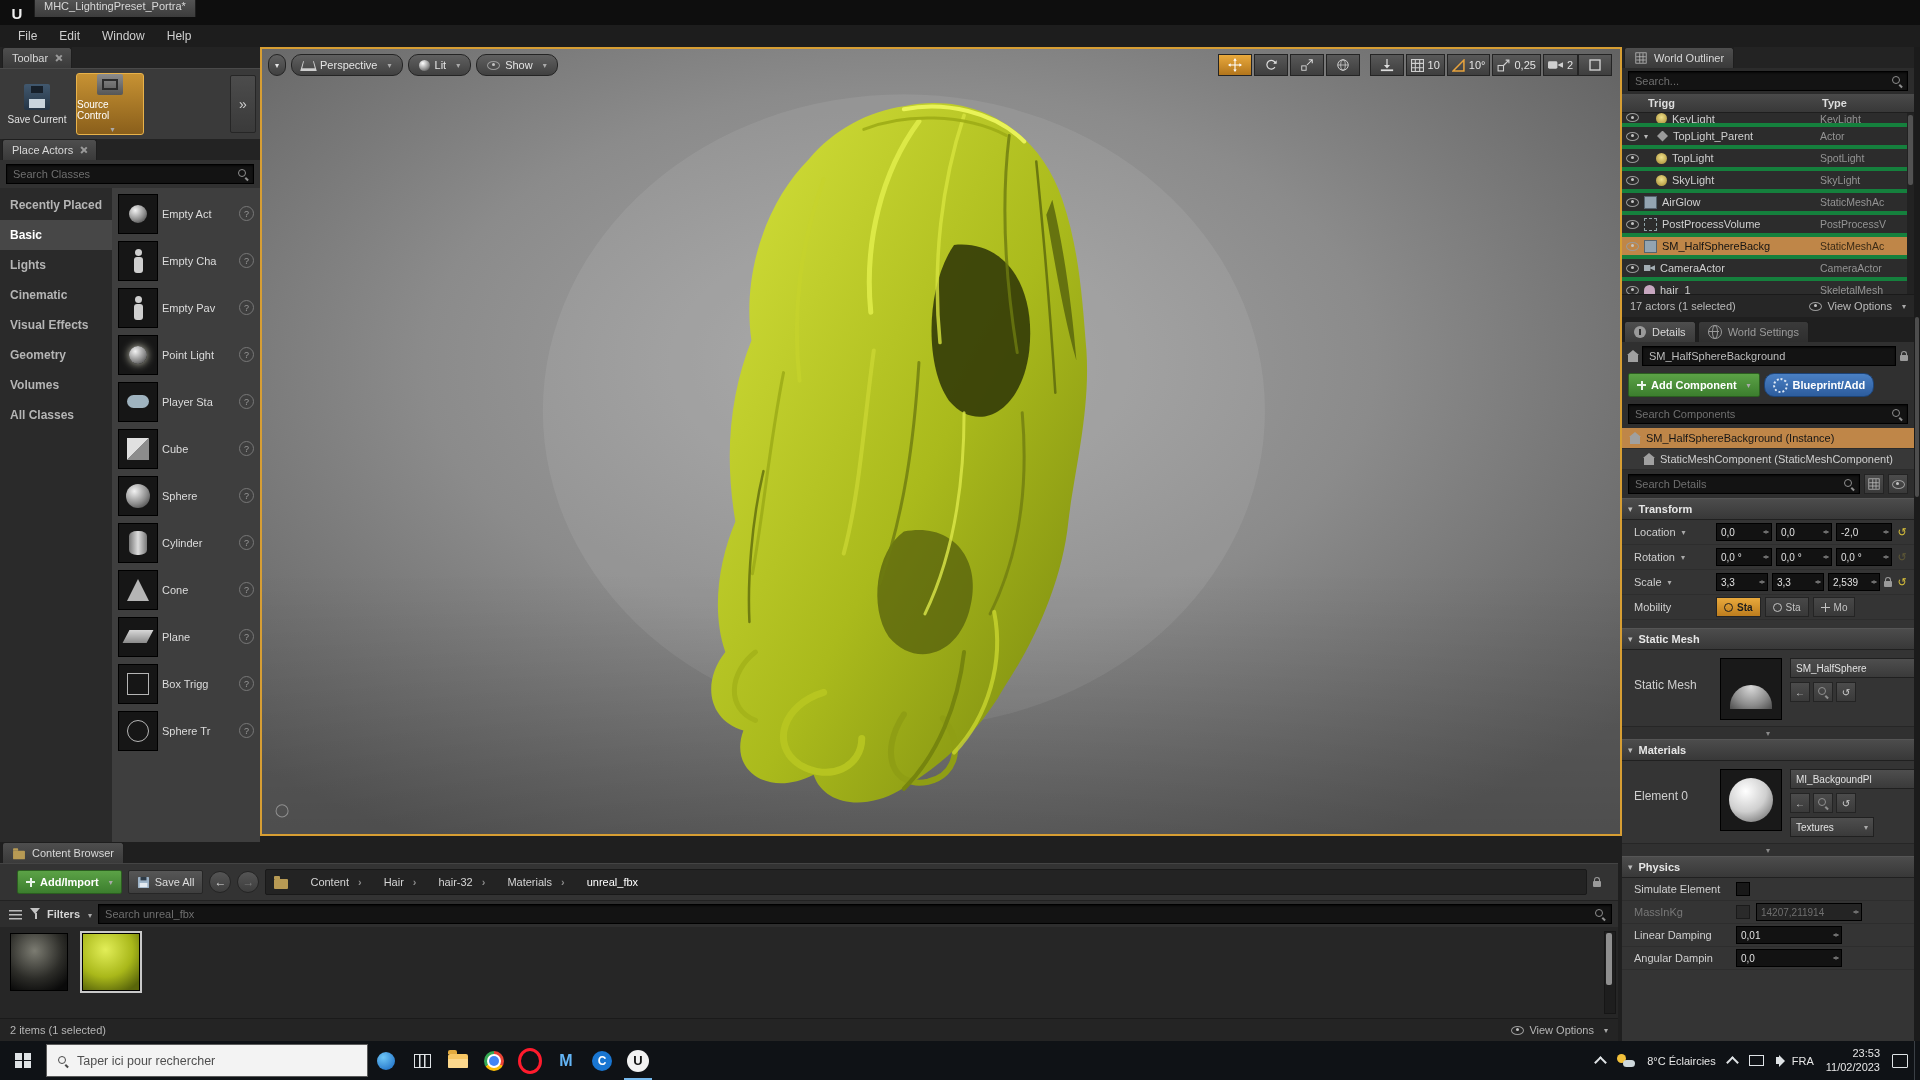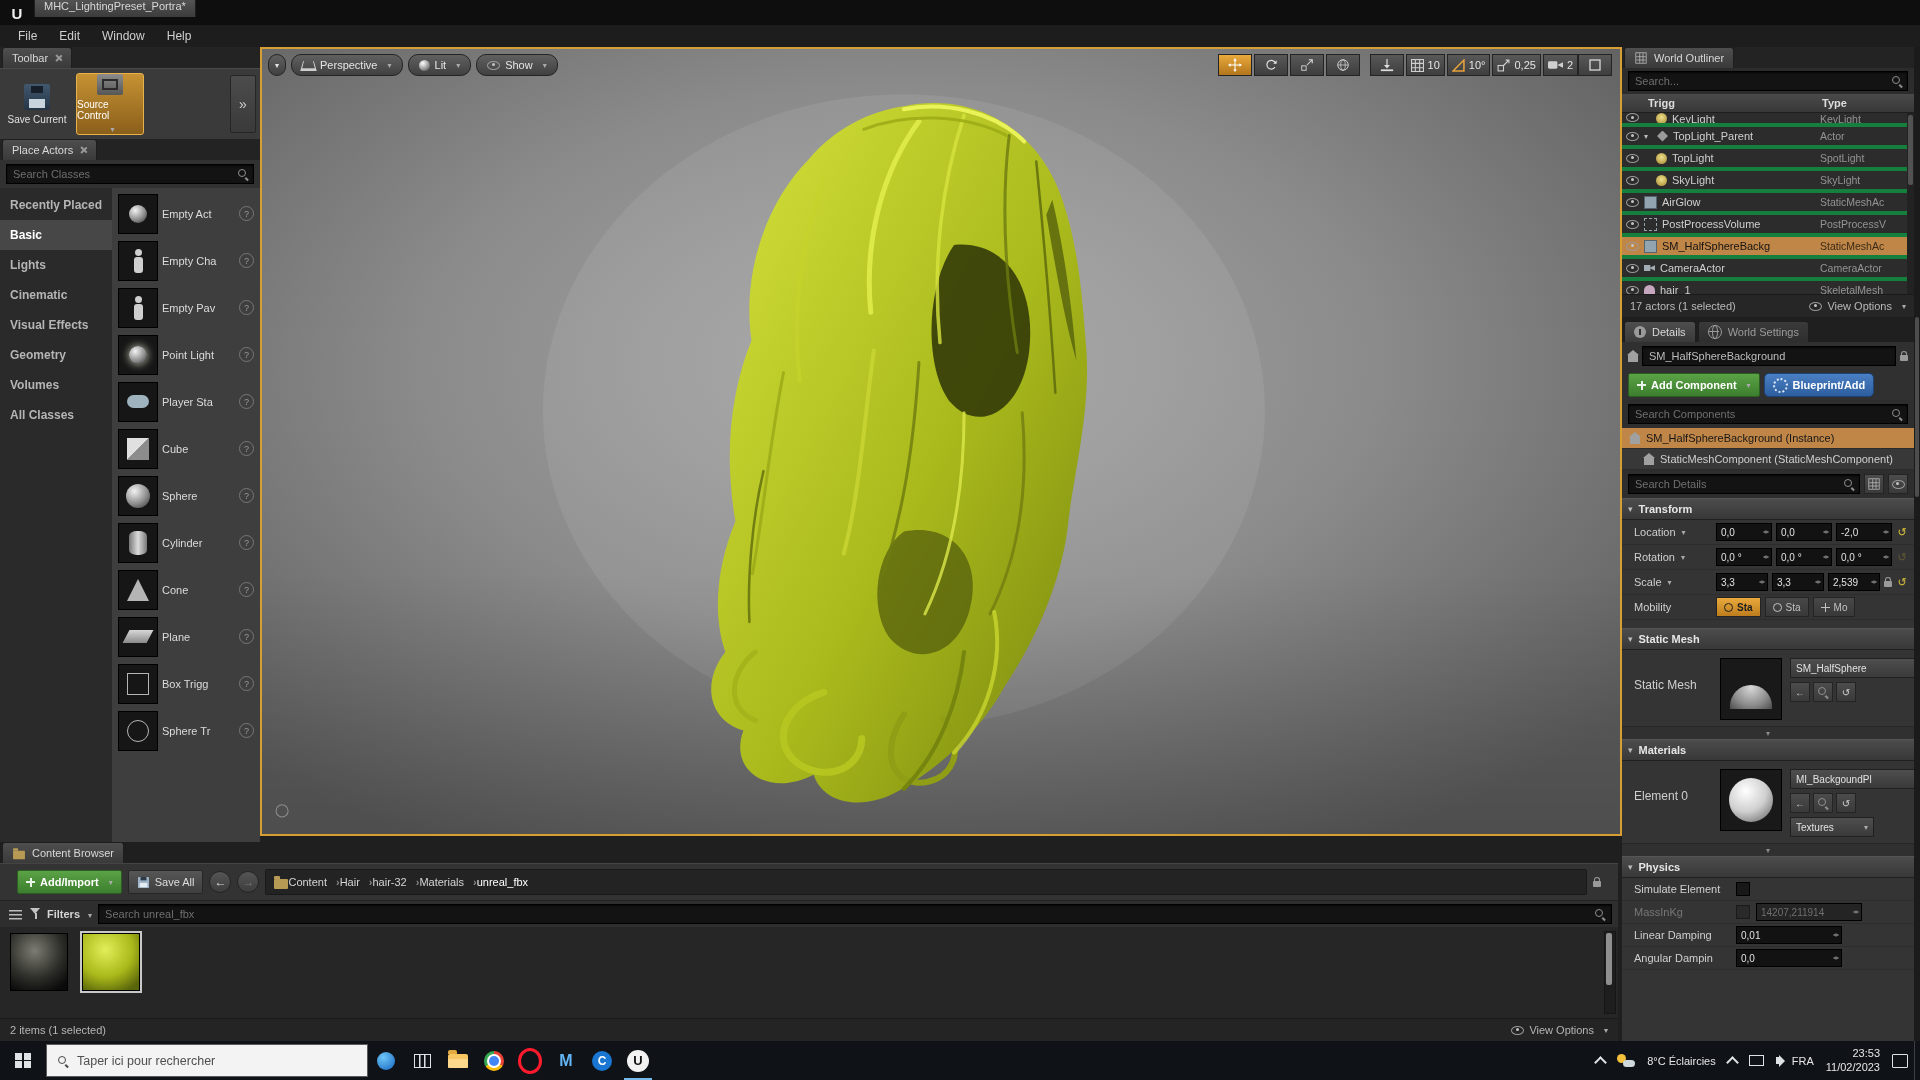--- a/index.html
+++ b/index.html
@@ -185,21 +185,21 @@
 
   
   #details{flex:1;display:flex;flex-direction:column;background:#343434;overflow:hidden}
   #details .tabrow{background:#1f1f1f}
   .name-row{height:24px;display:flex;align-items:center;gap:4px;padding:2px 6px;background:#303030}
   .name-row input{flex:1}
   .comp-btn-row{height:30px;display:flex;align-items:center;gap:4px;padding:0 6px;background:#303030}
   .btn-green{background:linear-gradient(#5ba246,#3c7e2e);border:1px solid #2b5e20;color:#fff;font-weight:bold;
              height:22px;display:inline-flex;align-items:center;gap:5px;padding:0 8px;border-radius:2px;font-size:11px}
   .btn-blue{background:linear-gradient(#4a80c4,#2d5d9e);border:1px solid #1d4478;color:#fff;font-weight:bold;
-            height:22px;display:inline-flex;align-items:center;gap:5px;padding:0 8px;border-radius:5px;font-size:11px}
+            height:22px;display:inline-flex;align-items:center;gap:5px;padding:0 8px;border-radius:10px;font-size:11px}
   .gear{width:11px;height:11px;border-radius:50%;border:2.5px dotted #dce8f5}
   .search-row{height:24px;display:flex;align-items:center;gap:4px;padding:2px 6px;background:#2e2e2e}
   .search-row .wrap{position:relative;flex:1;display:flex}
   .search-row input{flex:1;padding-right:20px}
   .search-row .i-mag{position:absolute;right:5px;top:4px}
   .mini-sq{width:18px;height:18px;background:linear-gradient(#4c4c4c,#3a3a3a);border:1px solid #242424;
            display:inline-flex;align-items:center;justify-content:center;flex:none}
   .comp-row{height:20px;display:flex;align-items:center;gap:6px;padding:0 8px;font-size:11px;background:#383838;border-bottom:1px solid #2b2b2b}
   .comp-row.sel{background:#bf8648;color:#161616}
   .comp-row.sub{padding-left:22px;color:#cfcfcf}
@@ -237,21 +237,21 @@
   .vbox.short{max-width:90px}
 
   
   #cb{position:absolute;left:0;top:842px;width:1618px;height:199px;background:#2b2b2b;display:flex;flex-direction:column}
   #cb .tabrow{background:#1f1f1f}
   #cb-toolbar{height:36px;background:#333;display:flex;align-items:center;gap:6px;padding:0 17px;border-top:1px solid #444}
   .nav-circle{width:20px;height:20px;border-radius:50%;background:linear-gradient(#555,#3d3d3d);border:1px solid #242424;
               color:#ddd;display:inline-flex;align-items:center;justify-content:center;font-size:12px}
   .nav-circle.dim{color:#777}
   #crumb-bar{flex:1;height:24px;background:#232323;border:1px solid #191919;border-radius:2px;display:flex;
-             align-items:center;gap:0;padding:0 8px}
+             align-items:center;gap:22px;padding:0 8px}
   #cb-filter{height:26px;display:flex;align-items:center;gap:6px;padding:0 6px;background:#2e2e2e;border-top:1px solid #222}
   .i-list{width:13px;height:11px;display:inline-block;flex:none;
           background:linear-gradient(#bbb,#bbb) 0 1px/13px 1.5px no-repeat,linear-gradient(#bbb,#bbb) 0 5px/13px 1.5px no-repeat,
                      linear-gradient(#bbb,#bbb) 0 9px/13px 1.5px no-repeat}
   #cb-filter .wrap{position:relative;flex:1;display:flex}
   #cb-filter input{flex:1;padding-right:20px}
   #cb-filter .i-mag{position:absolute;right:6px;top:4px}
   #cb-content{flex:1;background:#262626;position:relative;display:flex;align-items:flex-start;padding:6px 8px;gap:10px;overflow:hidden}
   .asset{width:62px;display:flex;flex-direction:column;align-items:center}
   .thumb-hair{width:56px;height:56px;border:1px solid #000}

